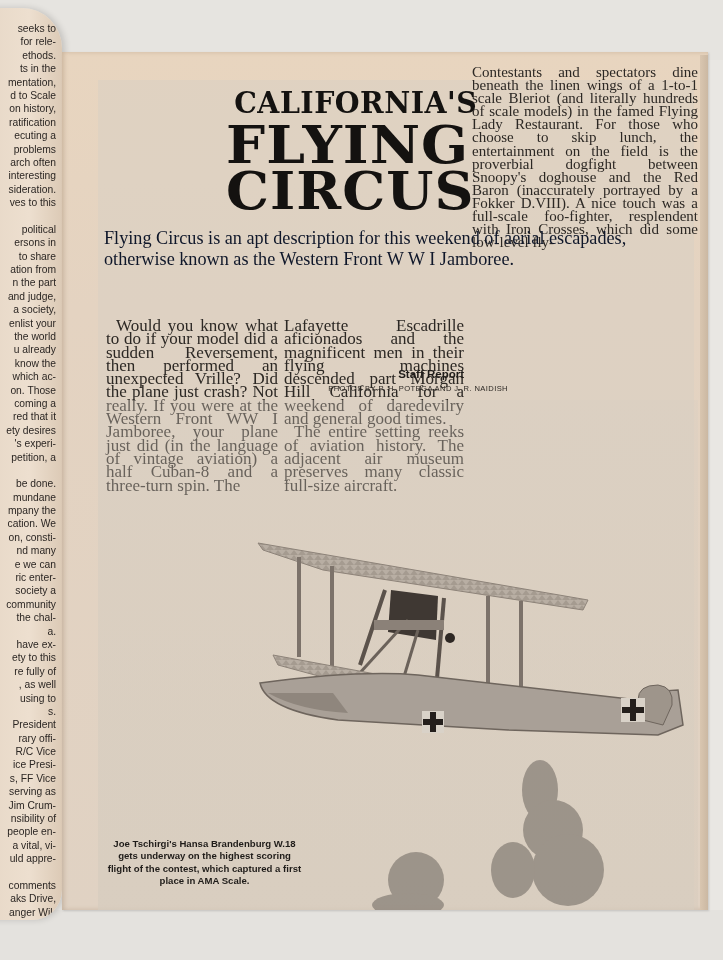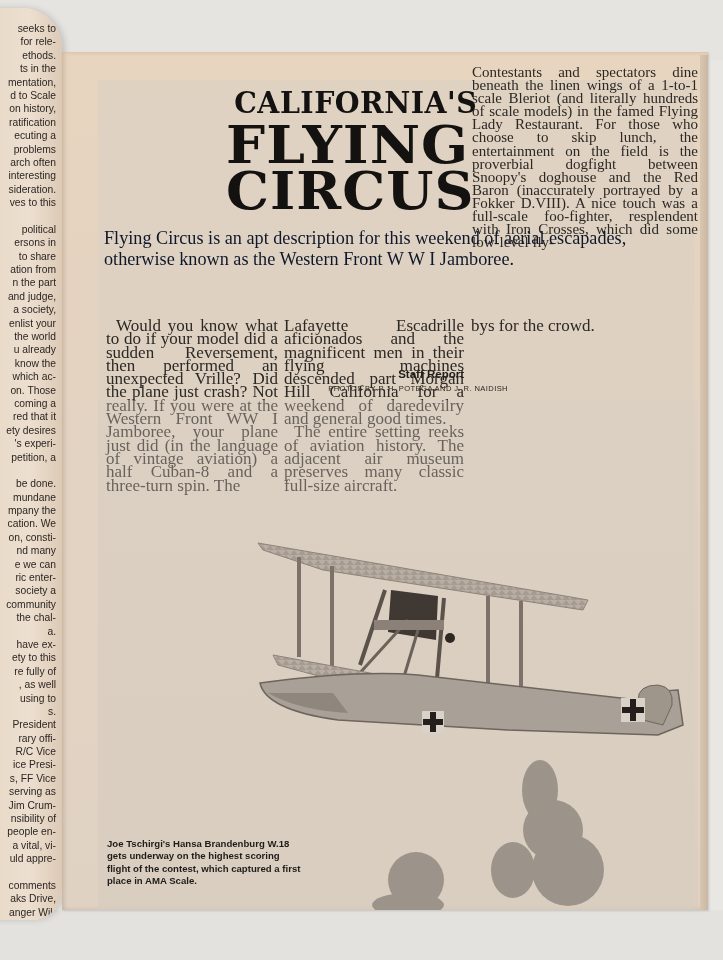--- a/index.html
+++ b/index.html
@@ -84,20 +84,21 @@
     font-family:"Liberation Sans", sans-serif; font-size:7.6px; letter-spacing:0.4px; color:#2c2824;margin-left:44px;
   }
 
   .photo {
     position:absolute; left:98px; top:400px; width:600px; height:510px;
   }
   .caption {
     position:absolute; left:107px; top:838px; width:195px;
     font-family:"Liberation Sans", sans-serif; font-weight:700; font-size:9.6px; line-height:12.4px;
     color:#1f1c19;
+    text-align:center;
   }
 </style>
 </head>
 <body>
 
 <div class="bg-top"></div>
 <div class="bg-bottom"></div>
 
 <div class="left-page">
   <div class="left-text" id="left-text" style="top: 14px;">
@@ -185,21 +186,20 @@
 <div class="deck">Flying Circus is an apt description for this weekend of aerial escapades, otherwise known as the Western Front W W I Jamboree.</div>
 
 <div class="col col1">
   <p class="indent">Would you know what to do if your model did a sudden Reversement, then performed an unexpected Vrille? Did the plane just crash? Not really. If you were at the Western Front WW I Jamboree, your plane just did (in the language of vintage aviation) a half Cuban-8 and a three-turn spin. The</p>
 </div>
 <div class="col col2">
   <p>Lafayette Escadrille aficionados and the magnificent men in their flying machines descended part Morgan Hill California for a weekend of daredevilry and general good times.</p>
   <p class="indent">The entire setting reeks of aviation history. The adjacent air museum preserves many classic full-size aircraft.</p>
 </div>
 <div class="col col3">
-  <p>bys for the crowd.</p>
 </div>
 
 <div class="byline">Staff Report</div>
 <div class="credit">PHOTOS BY P. H. POTEGA AND J. R. NAIDISH</div>
 
 <div class="photo">
   <svg width="600" height="510" viewBox="0 0 600 510">
     <defs>
       <linearGradient id="sky" x1="0" y1="0" x2="0" y2="1">
         <stop offset="0" stop-color="#d8cec2"></stop>

